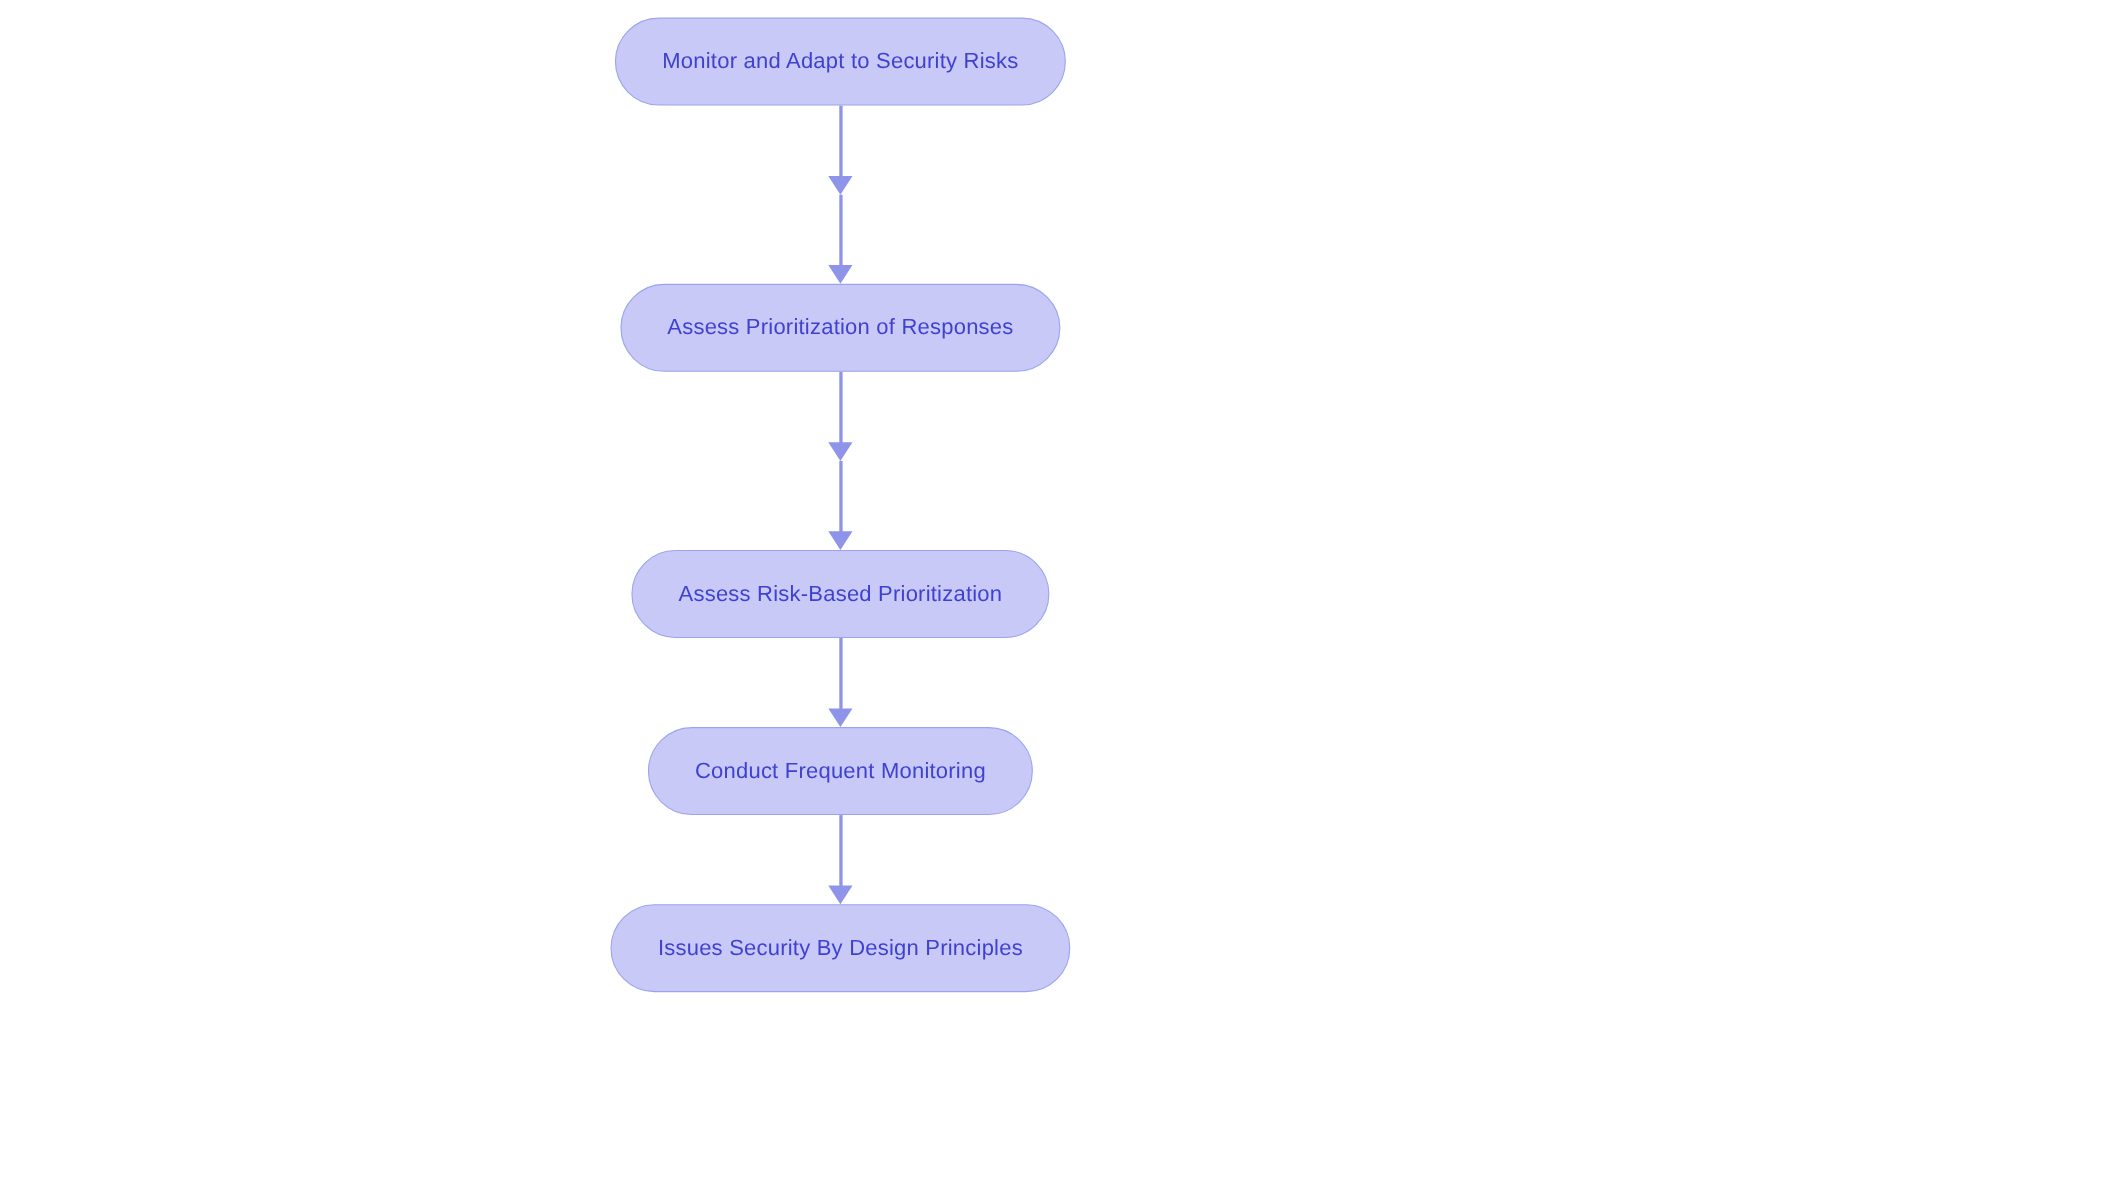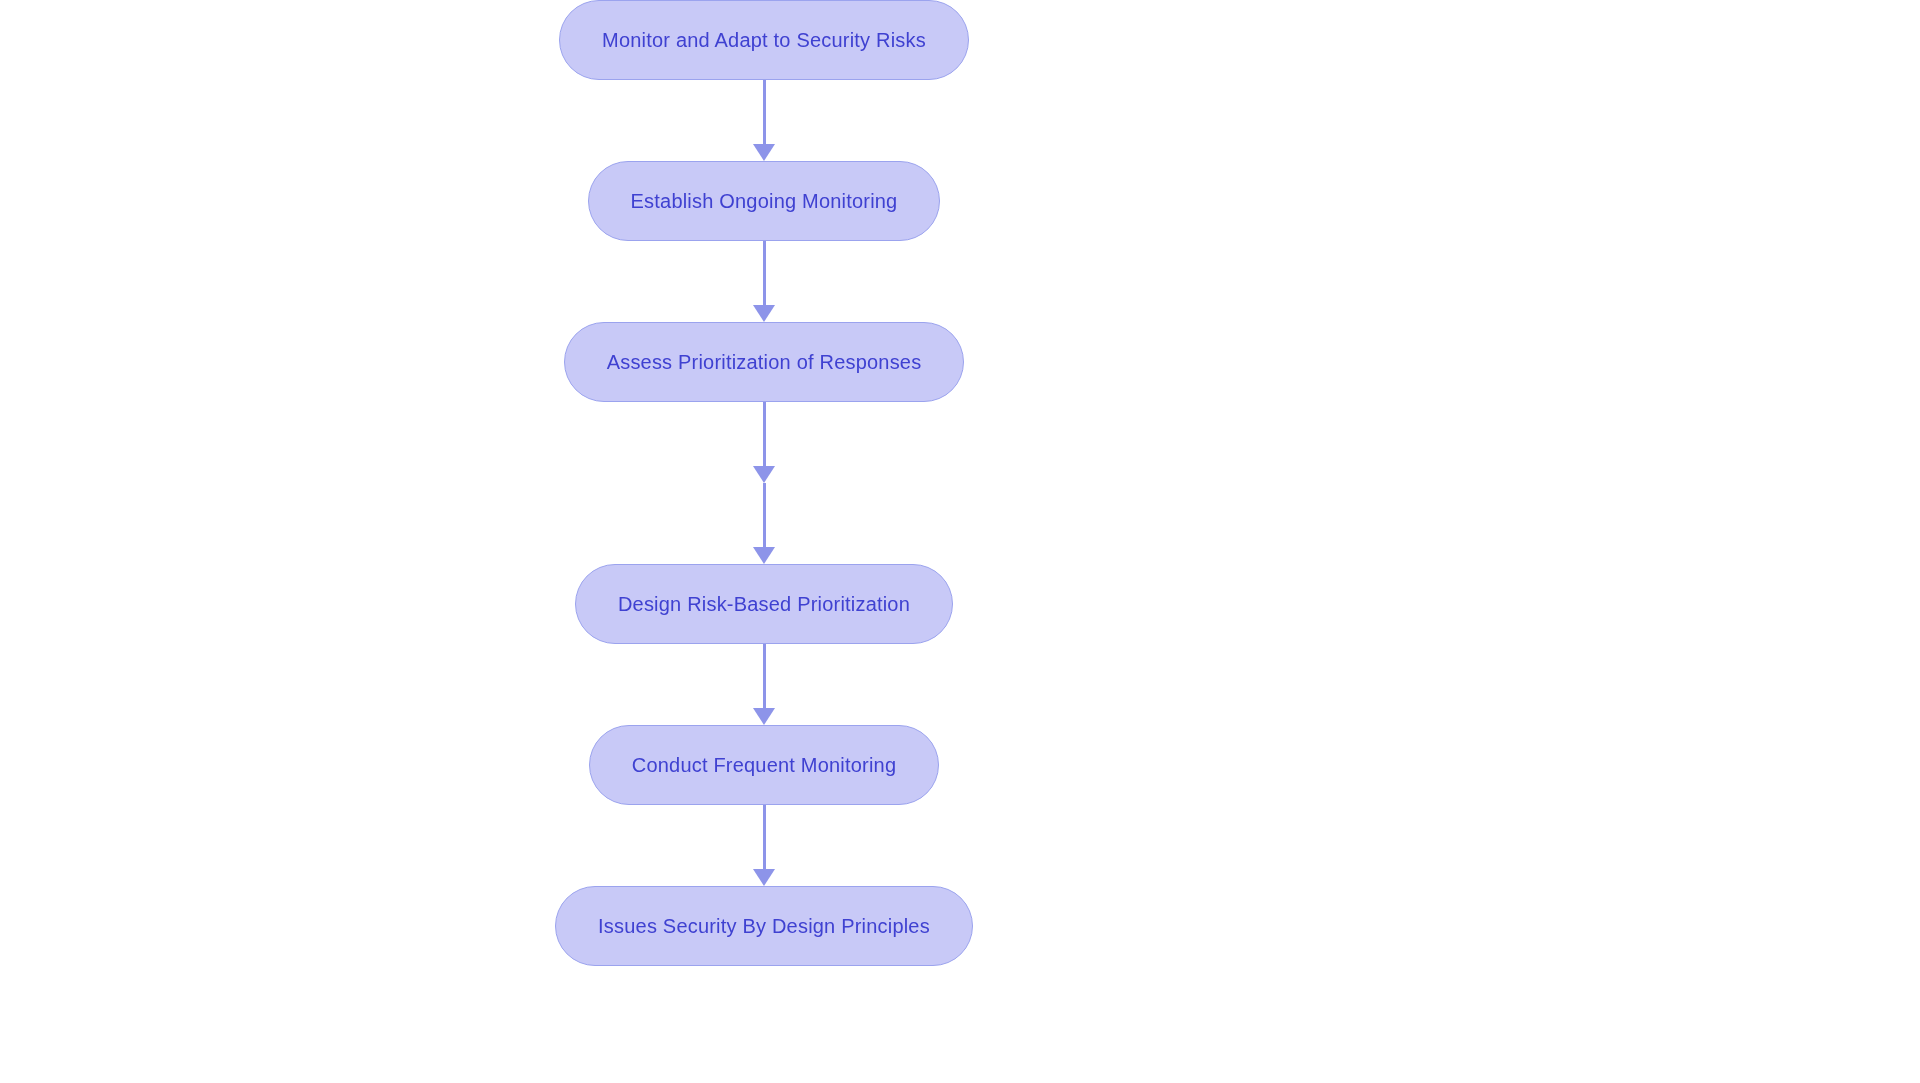--- a/index.html
+++ b/index.html
@@ -16,20 +16,21 @@
     background: var(--background);
     font-family: "Liberation Sans", "DejaVu Sans", sans-serif;
   }
   .canvas {
     width: 1528px;
     height: 1083px;
     background: var(--background);
     display: flex;
     flex-direction: column;
     align-items: center;
+    padding-top: 16px;
     overflow: hidden;
   }
   .node {
     height: 80px;
     min-height: 80px;
     border-radius: 40px;
     background: var(--node-fill);
     border: 1.5px solid var(--node-border);
     color: var(--node-text);
     font-size: 20px;
@@ -65,41 +66,40 @@
 
 <div class="canvas">
 
   <div class="node">Monitor and Adapt to Security Risks</div>
 
   <div class="connector">
     <div class="arrow-line"></div>
     <div class="arrow-head"></div>
   </div>
 
-  <div class="node">Establish Ongoing Monitoring</div>
 
   <div class="connector">
     <div class="arrow-line"></div>
     <div class="arrow-head"></div>
   </div>
 
   <div class="node">Assess Prioritization of Responses</div>
 
   <div class="connector">
     <div class="arrow-line"></div>
     <div class="arrow-head"></div>
   </div>
 
 
   <div class="connector">
     <div class="arrow-line"></div>
     <div class="arrow-head"></div>
   </div>
 
-  <div class="node">Design Risk-Based Prioritization</div>
+  <div class="node">Assess Risk-Based Prioritization</div>
 
   <div class="connector">
     <div class="arrow-line"></div>
     <div class="arrow-head"></div>
   </div>
 
   <div class="node">Conduct Frequent Monitoring</div>
 
   <div class="connector">
     <div class="arrow-line"></div>

